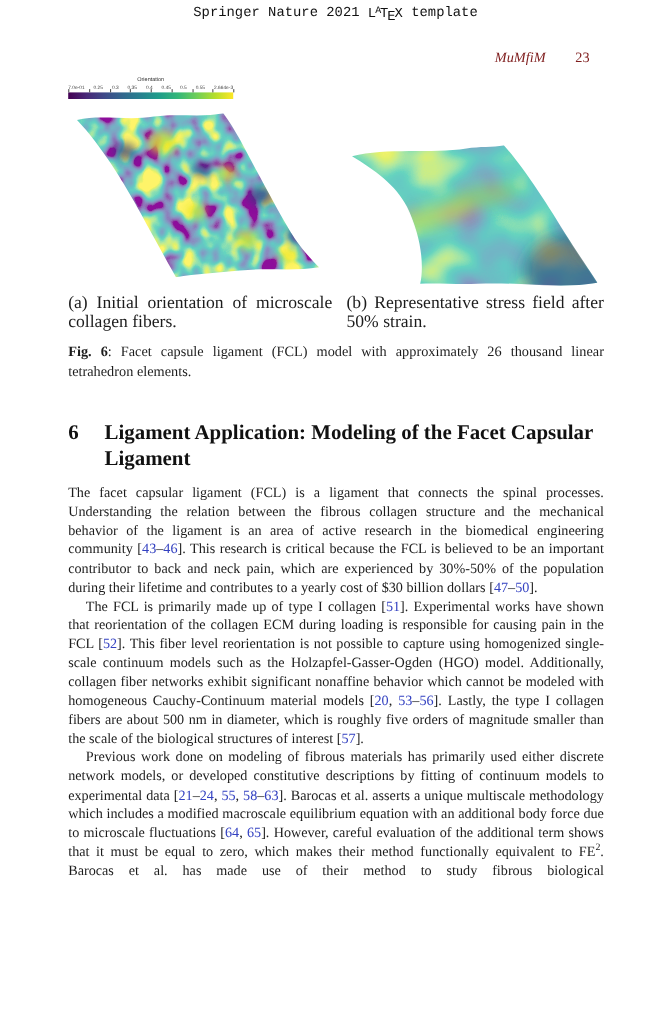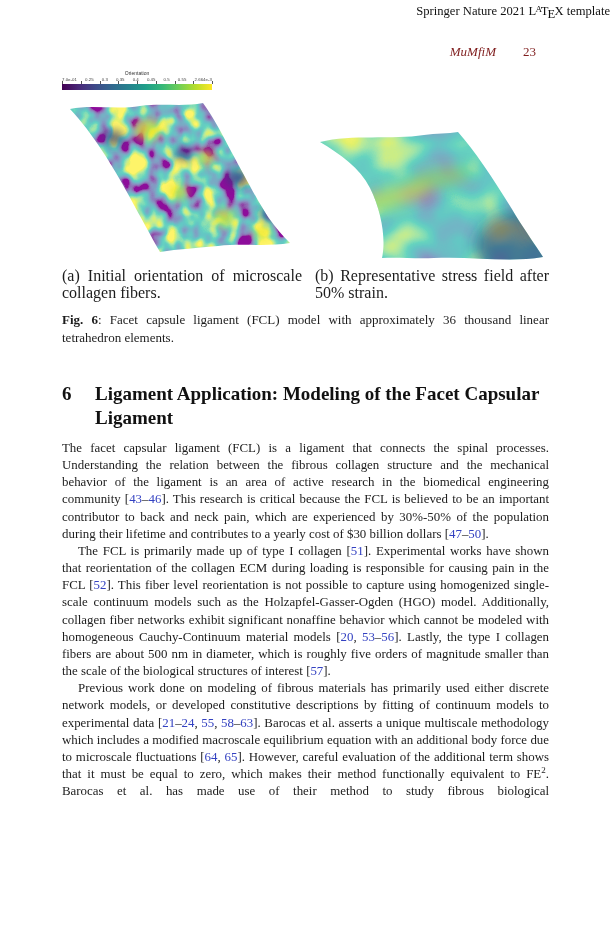--- a/index.html
+++ b/index.html
@@ -1,19 +1,19 @@
 <!DOCTYPE html>
 <html><head>
 <meta charset="utf-8">
 <style>
   html,body{margin:0;padding:0;background:#ffffff;}
   .page{position:relative;width:610px;height:925px;background:#ffffff;overflow:hidden;
         font-family:"Liberation Serif",serif;color:#1c1c1c;}
-  .tpl-header{position:absolute;top:4px;left:0;width:610px;text-align:right;
-              font-size:12.6px;color:#111;}
+  .tpl-header{position:absolute;top:4px;left:0;width:610px;text-align:center;
+              font-size:12.6px;color:#111;font-family:Liberation Mono, monospace;}
   .latex-a{font-size:0.72em;vertical-align:0.28em;letter-spacing:-0.05em;margin:0 -0.09em;}
   .latex-e{vertical-align:-0.24em;margin:0 -0.07em;}
   .running-head{position:absolute;top:44px;right:74px;display:flex;gap:27px;
                 font-size:13px;color:#7f1d1d;}
   .journal{font-style:italic;}
   
   .colorbar{position:absolute;left:62px;top:70px;width:150px;}
   .cb-title{font-family:"Liberation Sans",sans-serif;font-size:5px;color:#333;
             text-align:center;margin-bottom:1px;}
   .cb-ticks{display:flex;justify-content:space-between;font-family:"Liberation Sans",sans-serif;
@@ -159,21 +159,21 @@
         <ellipse cx="228" cy="70" rx="22" ry="46" fill="#31487e" opacity="0.35"></ellipse>
       </g>
     </g>
   </svg>
 
   <div class="subcaps">
     <div class="subcap-a"><span>(a)</span> <span>Initial orientation of microscale collagen fibers.</span></div>
     <div class="subcap-b"><span>(b)</span> <span>Representative stress field after 50% strain.</span></div>
   </div>
 
-  <div class="figcap"><b>Fig. 6</b><span>: Facet capsule ligament (FCL) model with approximately 36 thousand linear tetrahedron elements.</span></div>
+  <div class="figcap"><b>Fig. 6</b><span>: Facet capsule ligament (FCL) model with approximately 26 thousand linear tetrahedron elements.</span></div>
 
   <h2 class="heading">
     <span class="num">6</span>
     <span class="ttl">Ligament Application: Modeling of the Facet Capsular Ligament</span>
   </h2>
 
   <div class="body-text" id="body-text">
       <p>The facet capsular ligament (FCL) is a ligament that connects the spinal processes. Understanding the relation between the fibrous collagen structure and the mechanical behavior of the ligament is an area of active research in the biomedical engineering community <span class="cite">[<span class="cite-num" style="color: rgb(51, 65, 193);">43</span>–<span class="cite-num" style="color: rgb(51, 65, 193);">46</span>]</span>. This research is critical because the FCL is believed to be an important contributor to back and neck pain, which are experienced by 30%-50% of the population during their lifetime and contributes to a yearly cost of $30 billion dollars <span class="cite">[<span class="cite-num" style="color: rgb(51, 65, 193);">47</span>–<span class="cite-num" style="color: rgb(51, 65, 193);">50</span>]</span>.</p>
       <p class="indent">The FCL is primarily made up of type I collagen <span class="cite">[<span class="cite-num" style="color: rgb(51, 65, 193);">51</span>]</span>. Experimental works have shown that reorientation of the collagen ECM during loading is responsible for causing pain in the FCL <span class="cite">[<span class="cite-num" style="color: rgb(51, 65, 193);">52</span>]</span>. This fiber level reorientation is not possible to capture using homogenized single-scale continuum models such as the Holzapfel-Gasser-Ogden (HGO) model. Additionally, collagen fiber networks exhibit significant nonaffine behavior which cannot be modeled with homogeneous Cauchy-Continuum material models <span class="cite">[<span class="cite-num" style="color: rgb(51, 65, 193);">20</span>, <span class="cite-num" style="color: rgb(51, 65, 193);">53</span>–<span class="cite-num" style="color: rgb(51, 65, 193);">56</span>]</span>. Lastly, the type I collagen fibers are about 500 nm in diameter, which is roughly five orders of magnitude smaller than the scale of the biological structures of interest <span class="cite">[<span class="cite-num" style="color: rgb(51, 65, 193);">57</span>]</span>.</p>
       <p class="indent flushlast">Previous work done on modeling of fibrous materials has primarily used either discrete network models, or developed constitutive descriptions by fitting of continuum models to experimental data <span class="cite">[<span class="cite-num" style="color: rgb(51, 65, 193);">21</span>–<span class="cite-num" style="color: rgb(51, 65, 193);">24</span>, <span class="cite-num" style="color: rgb(51, 65, 193);">55</span>, <span class="cite-num" style="color: rgb(51, 65, 193);">58</span>–<span class="cite-num" style="color: rgb(51, 65, 193);">63</span>]</span>. Barocas et al. asserts a unique multiscale methodology which includes a modified macroscale equilibrium equation with an additional body force due to microscale fluctuations <span class="cite">[<span class="cite-num" style="color: rgb(51, 65, 193);">64</span>, <span class="cite-num" style="color: rgb(51, 65, 193);">65</span>]</span>. However, careful evaluation of the additional term shows that it must be equal to zero, which makes their method functionally equivalent to FE<sup>2</sup>. Barocas et al. has made use of their method to study fibrous biological</p>

